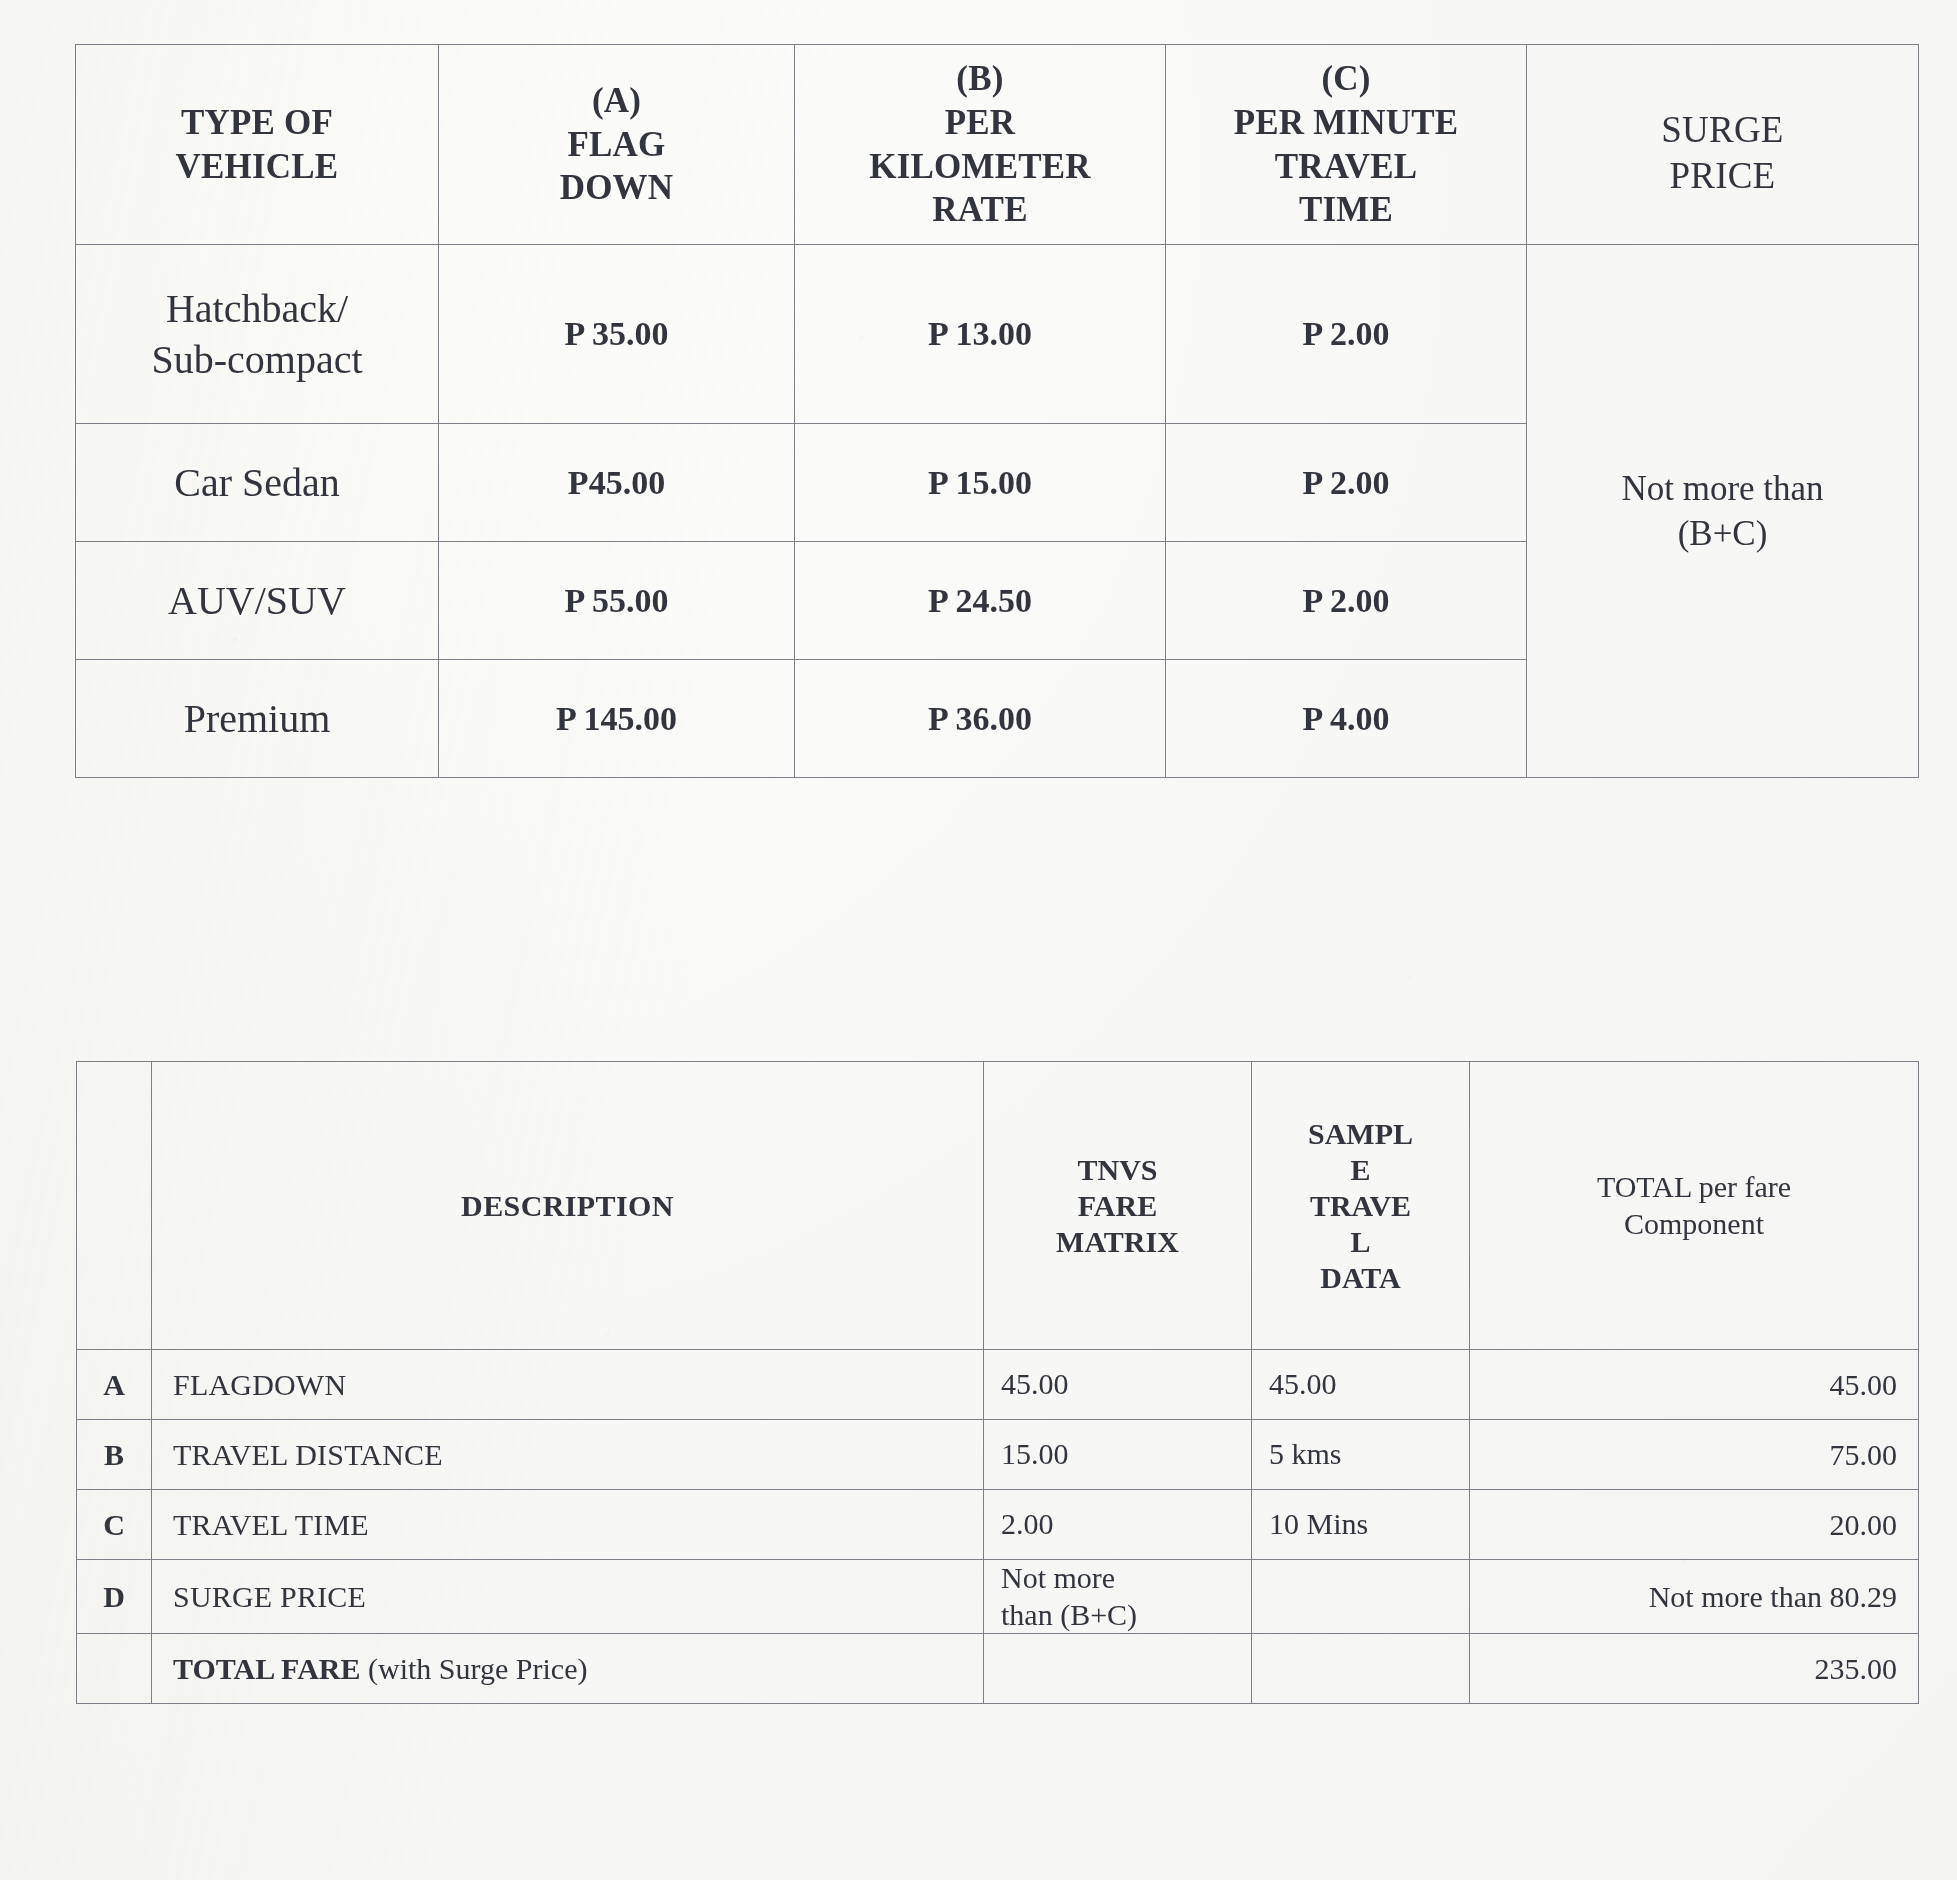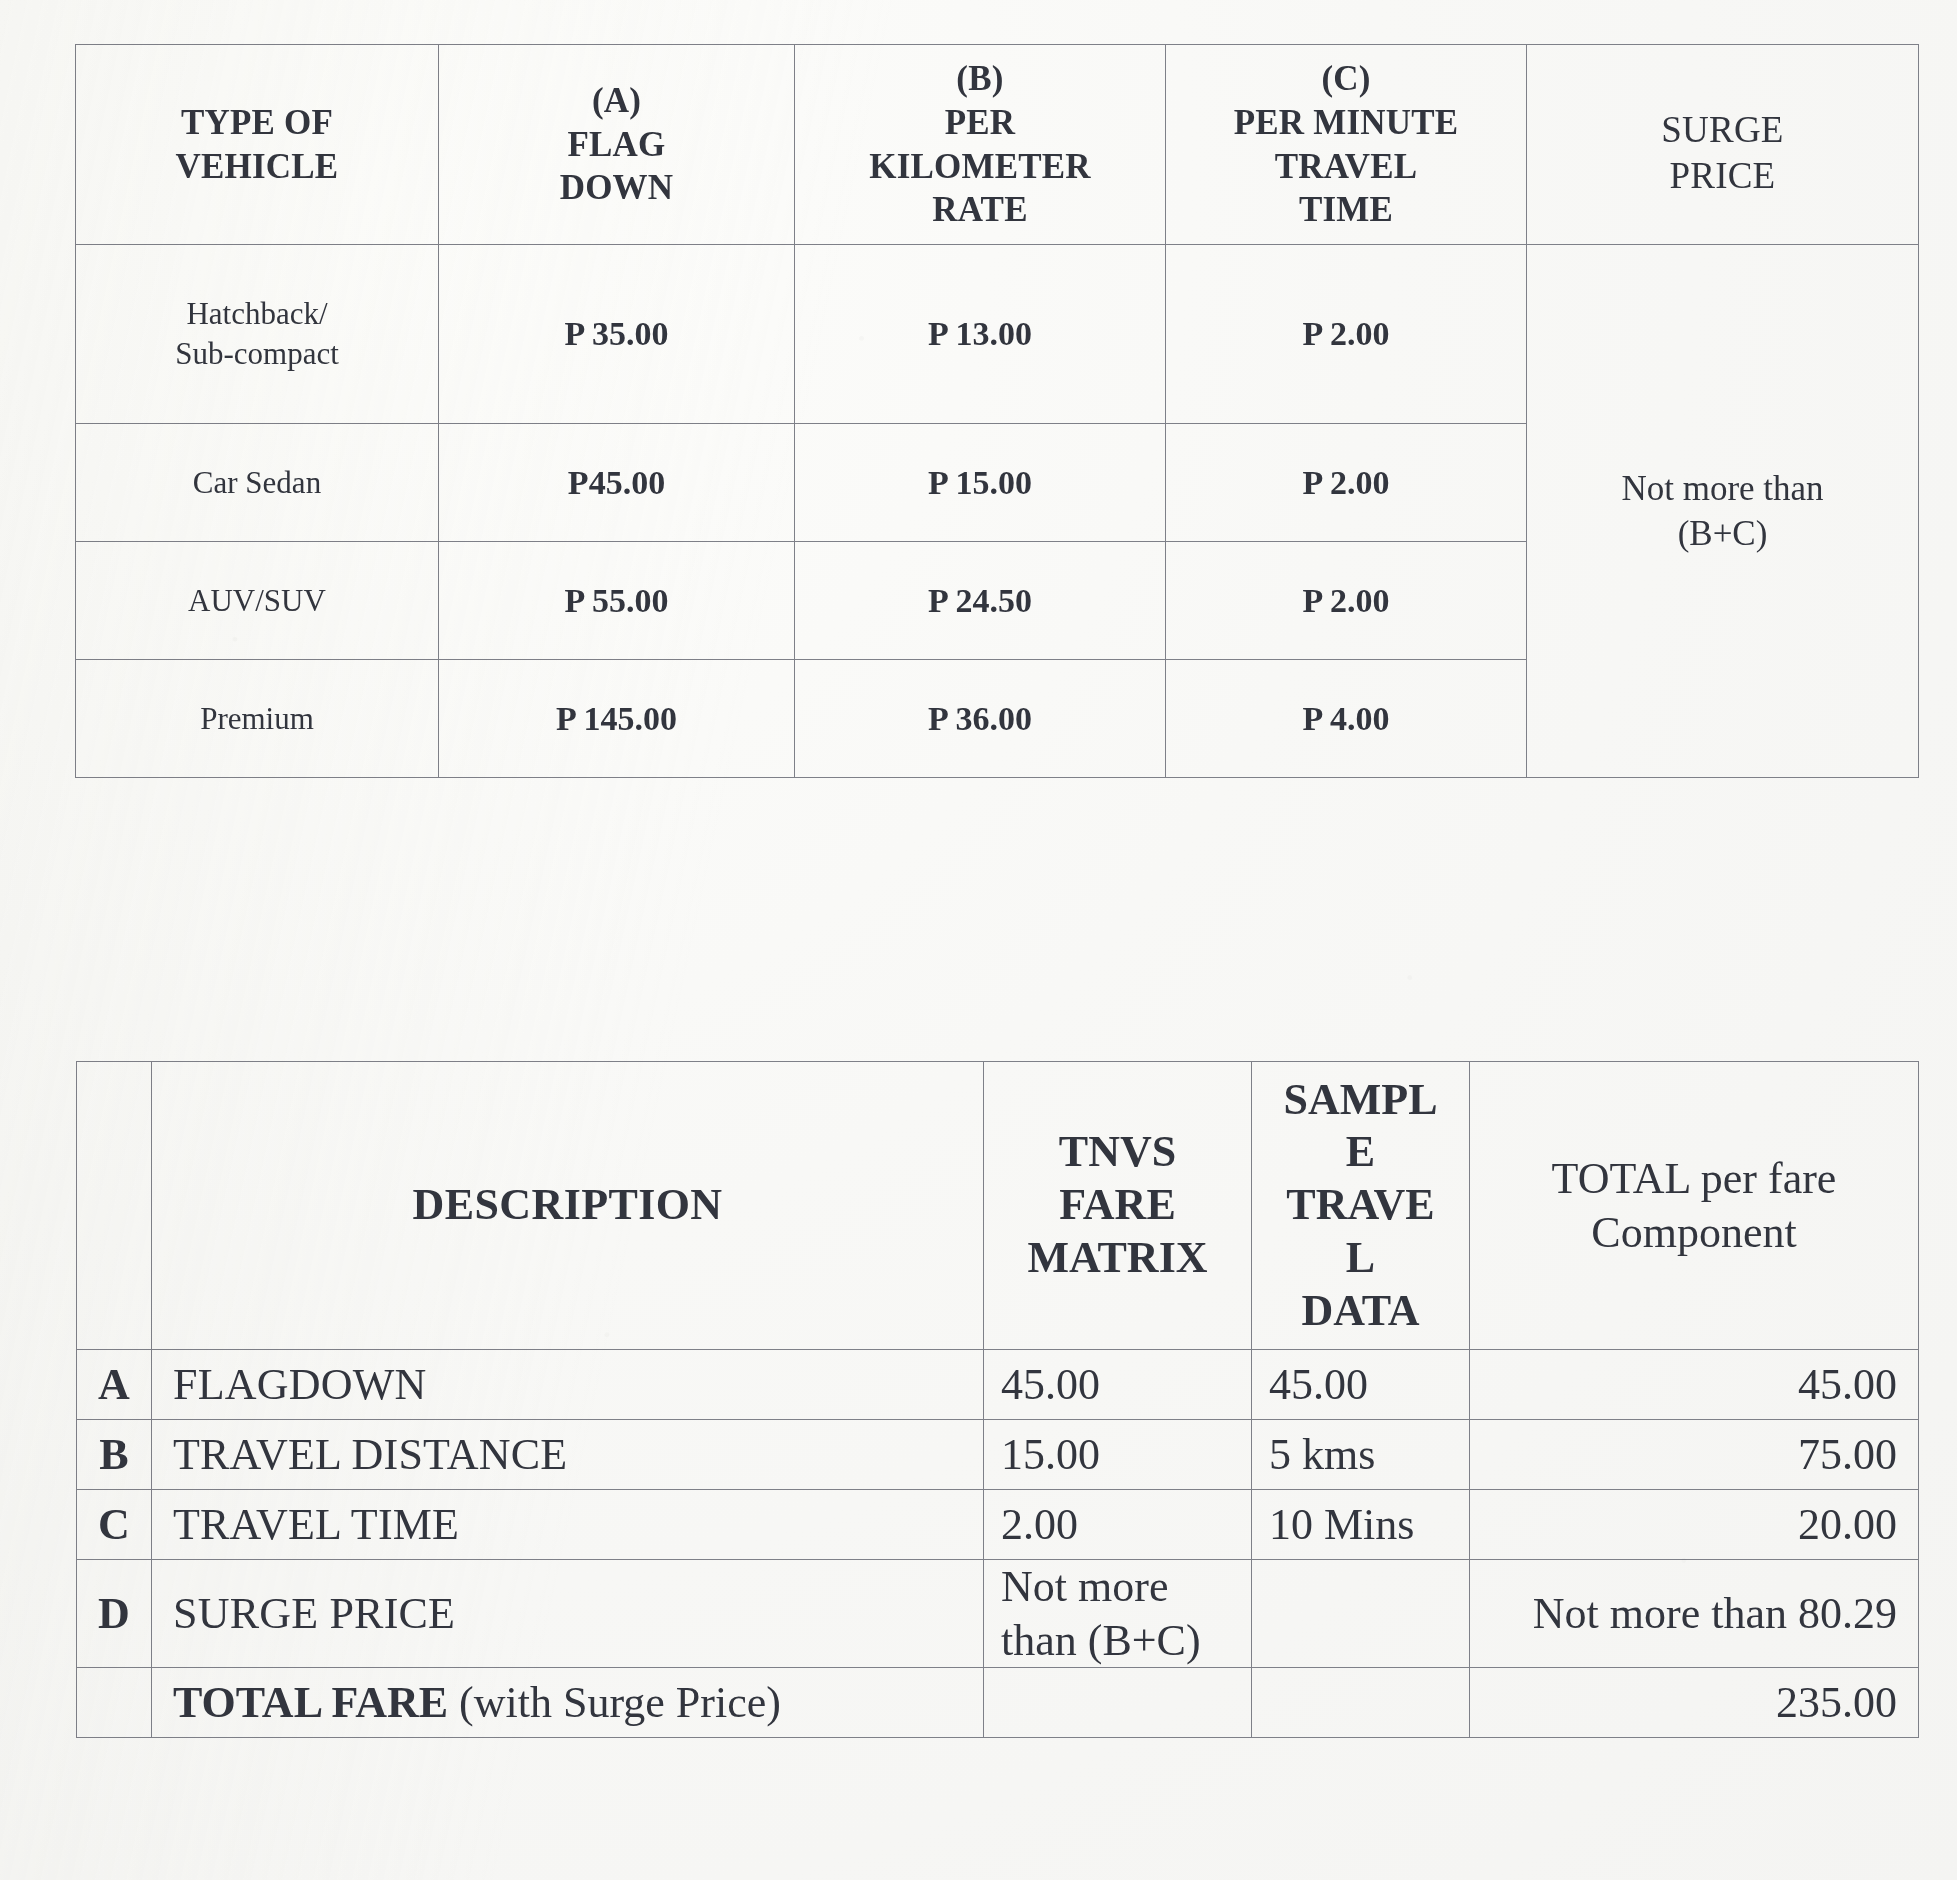--- a/index.html
+++ b/index.html
@@ -80,21 +80,21 @@
     font-weight: 400;
     font-size: 37px;
     padding-top: 17px;
   }
   .t1-body td {
     font-size: 34px;
     height: 115px;
   }
   .t1-body td.vehicle {
     font-weight: 400;
-    font-size: 31px;
+    font-size: 40px;
     line-height: 1.28;
   }
   .t1-body td.amount {
     font-weight: 700;
     font-size: 34px;
   }
   .t1-body td.surge-cell {
     font-weight: 400;
     font-size: 35px;
     line-height: 1.3;
@@ -115,21 +115,21 @@
   }
 
   
   #sample-computation-table {
     position: absolute;
     left: 76px;
     top: 1061px;
     width: 1841px;
   }
   #sample-computation-table td {
-    font-size: 44px;
+    font-size: 30px;
   }
   .t2-head td {
     height: 287px;
     text-align: center;
     vertical-align: middle;
     font-weight: 700;
     line-height: 1.2;
     font-size: 35px;
   }
   .t2-head td.desc-head { letter-spacing: 0.4px; }

